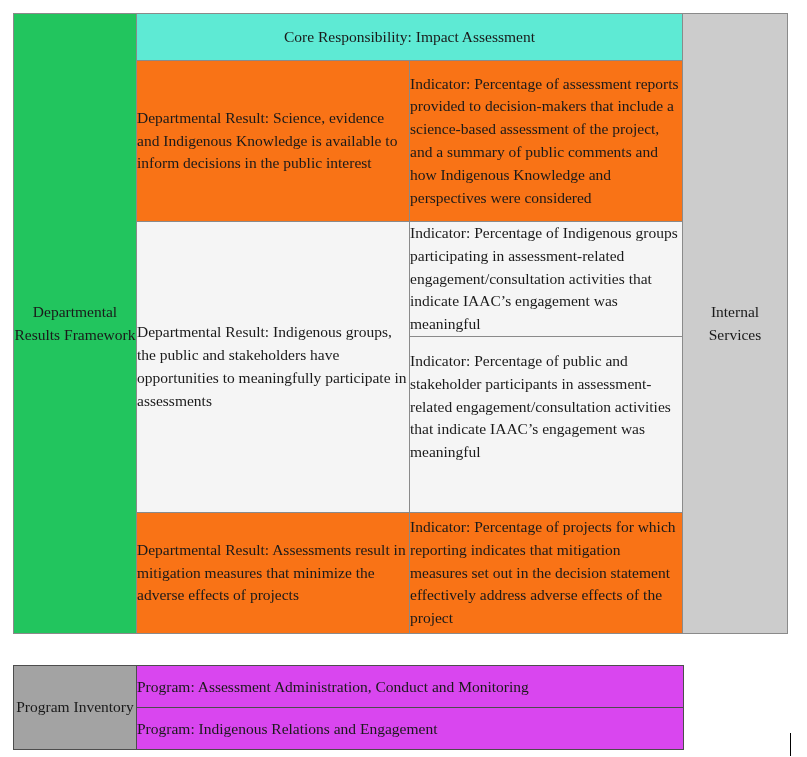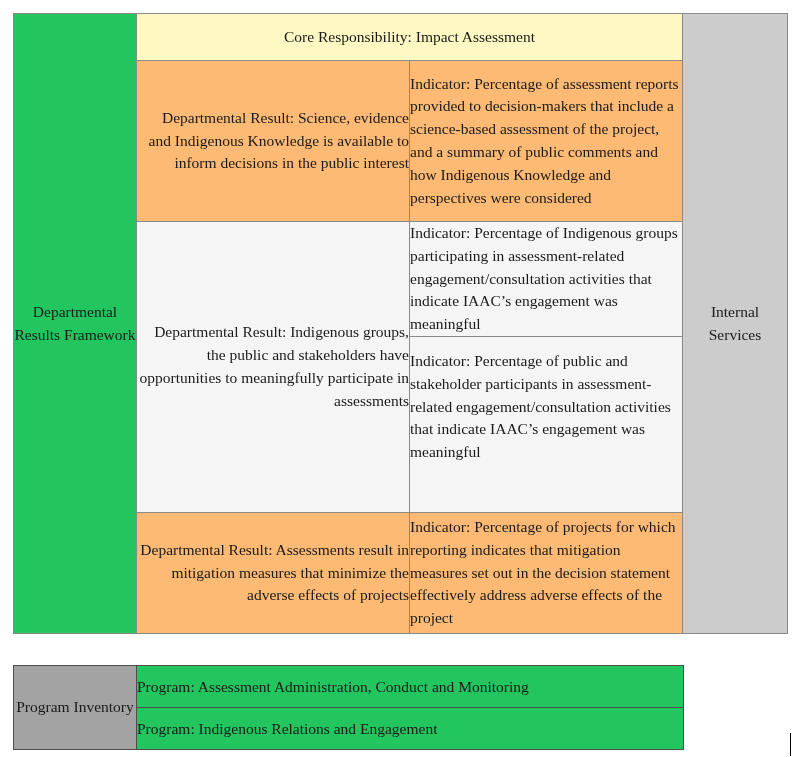--- a/index.html
+++ b/index.html
@@ -44,42 +44,42 @@
   .col-side {
     width: 104px;
     background: #cccccc;
     text-align: center;
     font-size: 15.5px;
     line-height: 1.45;
     padding: 0 6px;
   }
 
   .hdr-cell {
-    background: #fef9c3;
+    background: #5eead4;
     text-align: center;
     font-size: 15.5px;
     height: 46px;
     padding: 0 8px;
   }
 
   .dr-cell {
     width: 272px;
     font-size: 15.5px;
     line-height: 1.47;
     padding: 10px 11px 10px 12px;
-    text-align: right;
+    text-align: left;
   }
   .ind-cell {
     font-size: 15.5px;
     line-height: 1.47;
     padding: 10px 11px 10px 12px;
     text-align: left;
     vertical-align: top;
   }
-  .bg-white { background: #fdba74; }
+  .bg-white { background: #f97316; }
   .bg-tint  { background: #f5f5f5; }
 
   .inner-table {
     width: 100%;
     border-collapse: collapse;
     table-layout: fixed;
   }
   .inner-table td {
     border: 0;
     padding: 0;
@@ -105,21 +105,21 @@
   }
   .pi-label {
     width: 122px;
     background: #a3a3a3;
     text-align: center;
     font-size: 15.5px;
     line-height: 1.45;
     padding: 0 6px;
   }
   .pi-item {
-    background: #22c55e;
+    background: #d946ef;
     font-size: 15.5px;
     height: 41px;
     padding: 0 0 0 12px;
     text-align: left;
   }
 
   
   .caret {
     position: absolute;
     left: 790px;

